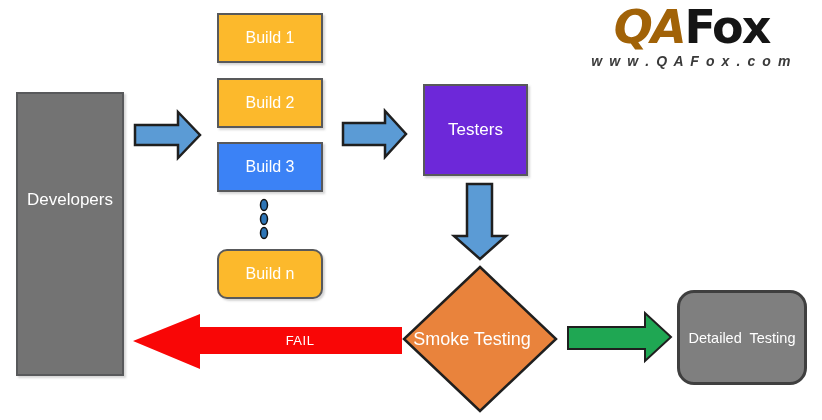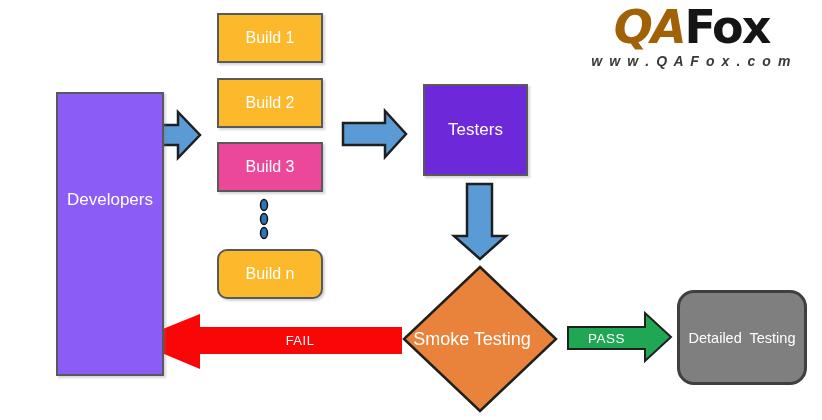--- a/index.html
+++ b/index.html
@@ -57,48 +57,47 @@
     <polygon points="402,327 200,327 200,314 133,341 200,369 200,354 402,354" fill="#F90606"></polygon>
     <polygon points="568,327 645,327 645,313 671,337 645,361 645,349 568,349" stroke="#1F1F1F" stroke-width="2" fill="#1FA753"></polygon>
     <polygon points="480,267 556,339 480,411 404,339" stroke="#1F1F1F" stroke-width="2.5" fill="#E9833C"></polygon>
     <g>
       <ellipse cx="264" cy="205" rx="3.5" ry="5.5" stroke="#111" stroke-width="1.5" fill="#2E75B6"></ellipse>
       <ellipse cx="264" cy="219" rx="3.5" ry="5.5" stroke="#111" stroke-width="1.5" fill="#2E75B6"></ellipse>
       <ellipse cx="264" cy="233" rx="3.5" ry="5.5" stroke="#111" stroke-width="1.5" fill="#2E75B6"></ellipse>
     </g>
   </svg>
 
-  <div id="developers" class="node" style="background: #8b5cf6; margin-left: 40px;">
+  <div id="developers" class="node" style="background: #737373;">
     <span class="lbl">Developers</span>
   </div>
 
   <div id="build1" class="node build" style="background: rgb(252, 185, 44);">
     <span class="lbl">Build 1</span>
   </div>
   <div id="build2" class="node build" style="background: rgb(252, 185, 44);">
     <span class="lbl">Build 2</span>
   </div>
-  <div id="build3" class="node build" style="background: #ec4899;">
+  <div id="build3" class="node build" style="background: #3b82f6;">
     <span class="lbl">Build 3</span>
   </div>
   <div id="buildn" class="node build" style="background: rgb(252, 185, 44);">
     <span class="lbl">Build n</span>
   </div>
 
   <div id="testers" class="node" style="background: #6d28d9;">
     <span class="lbl">Testers</span>
   </div>
 
   <div id="detailed" class="node" style="background: rgb(127, 127, 127);">
     <span class="lbl">Detailed  Testing</span>
   </div>
 
   <div id="smoke-label" class="shape-label">Smoke Testing</div>
   <div id="fail-label" class="shape-label">FAIL</div>
-  <div id="pass-label" class="shape-label">PASS</div>
 
   <div id="logo">
     <div class="brand">
       <span style="color: #a16207; font-style: italic;">QA</span><span style="color: rgb(21, 21, 21);">Fox</span>
     </div>
     <div class="site" style="color: rgb(58, 58, 58);">w w w . Q A F o x . c o m</div>
   </div>
 
 </div>
 

